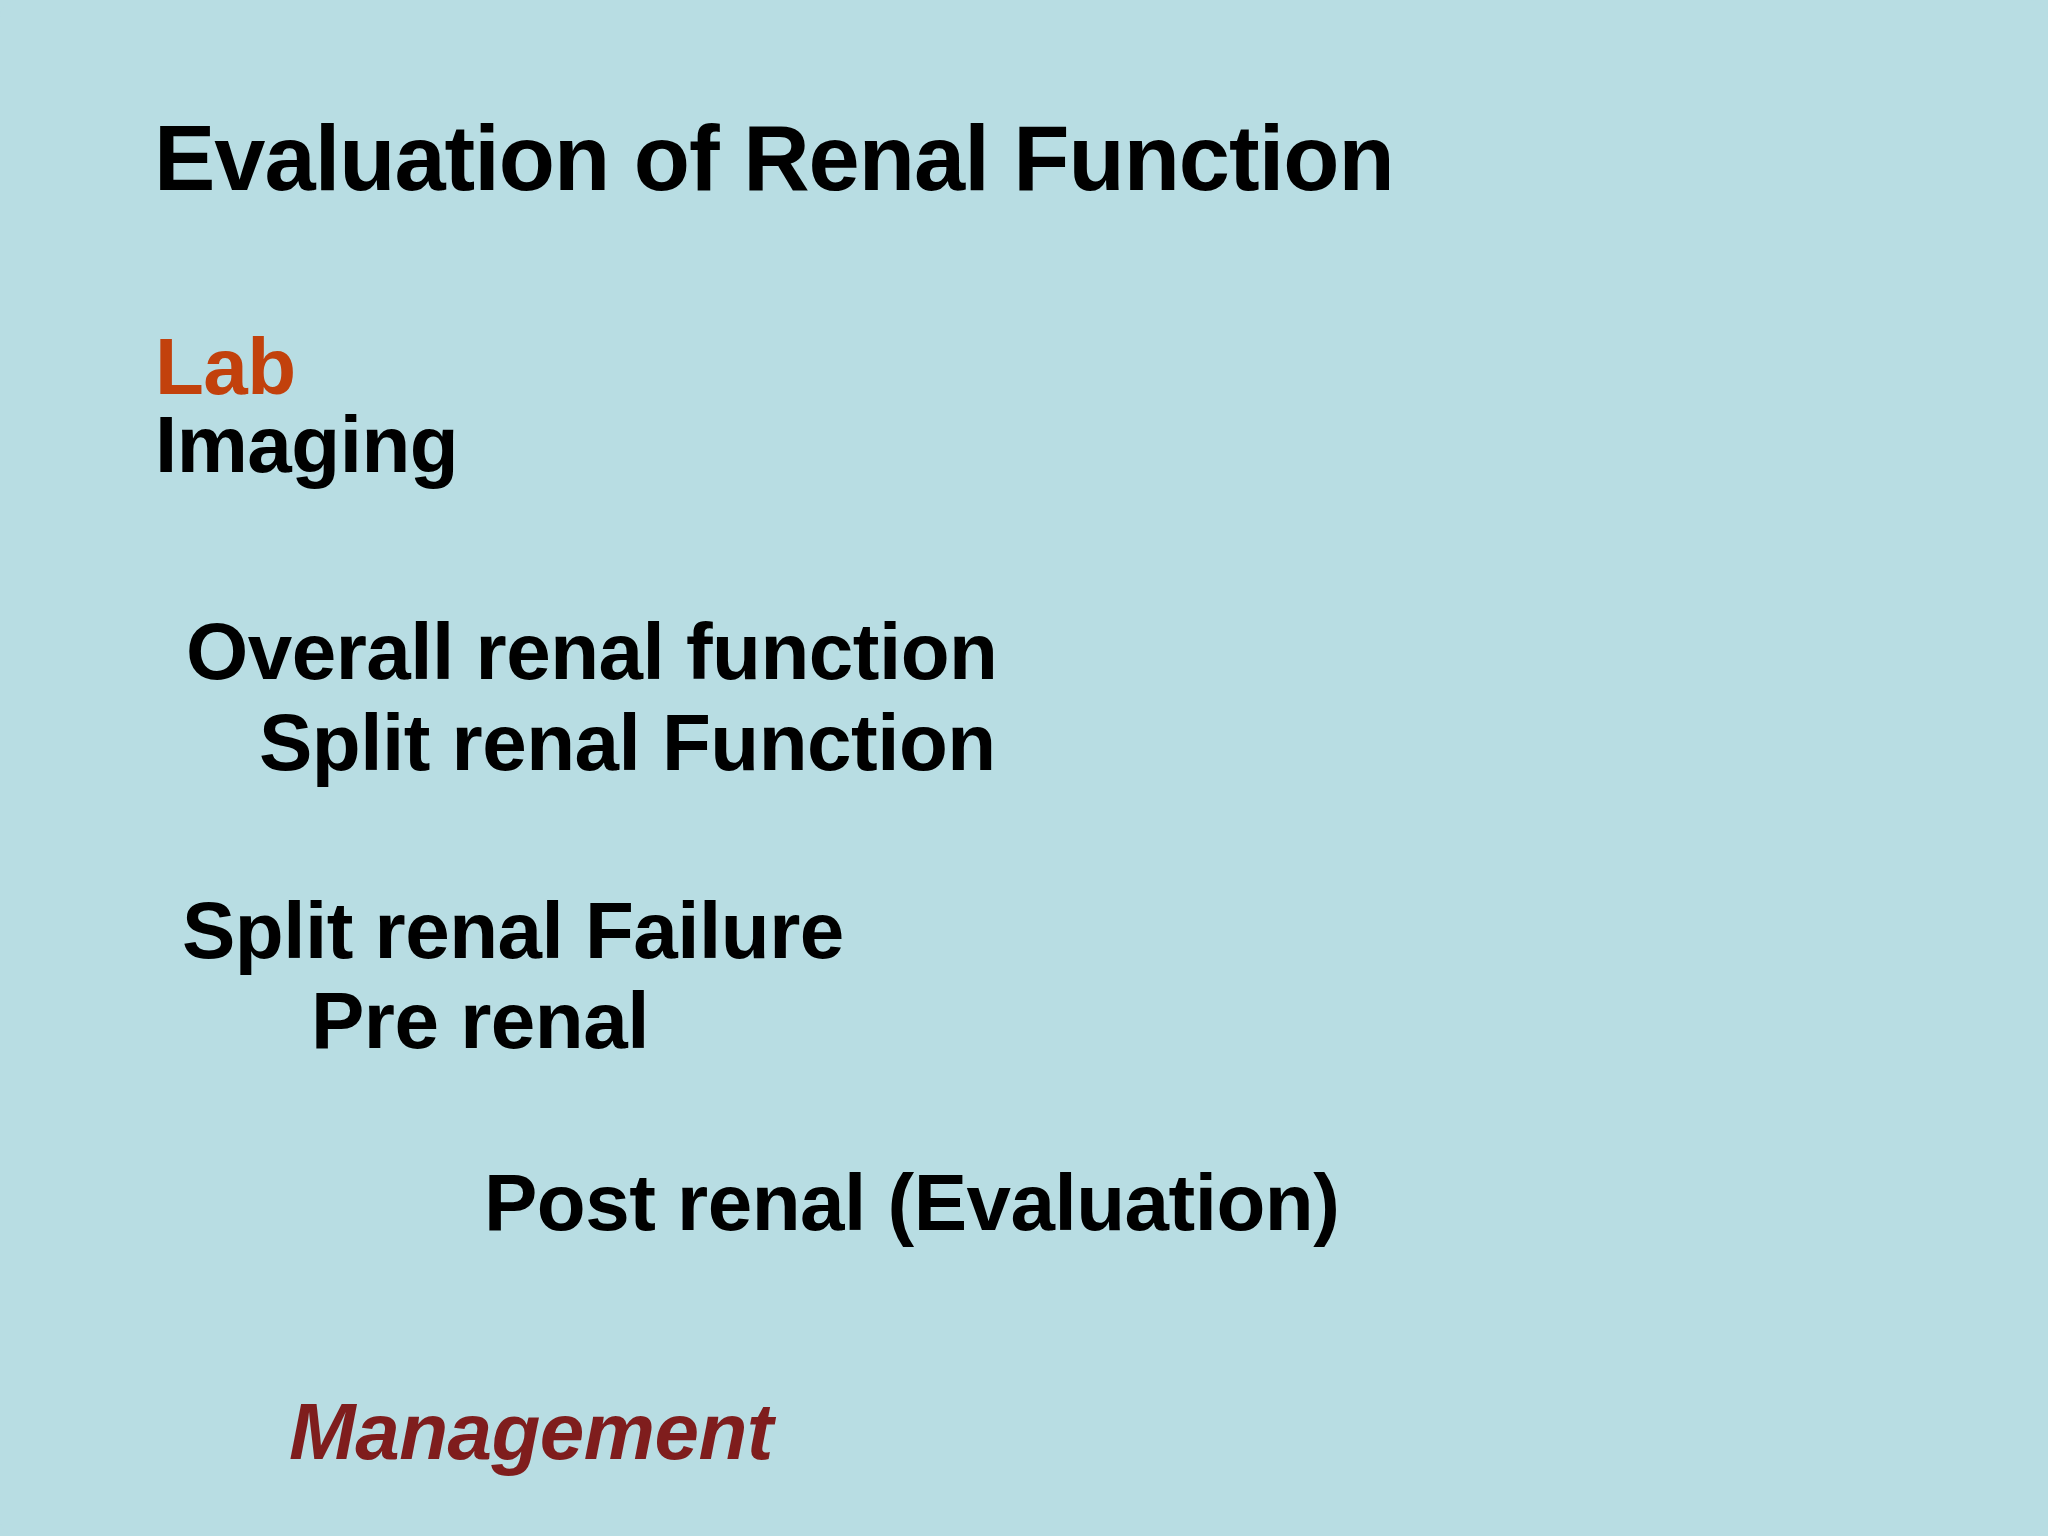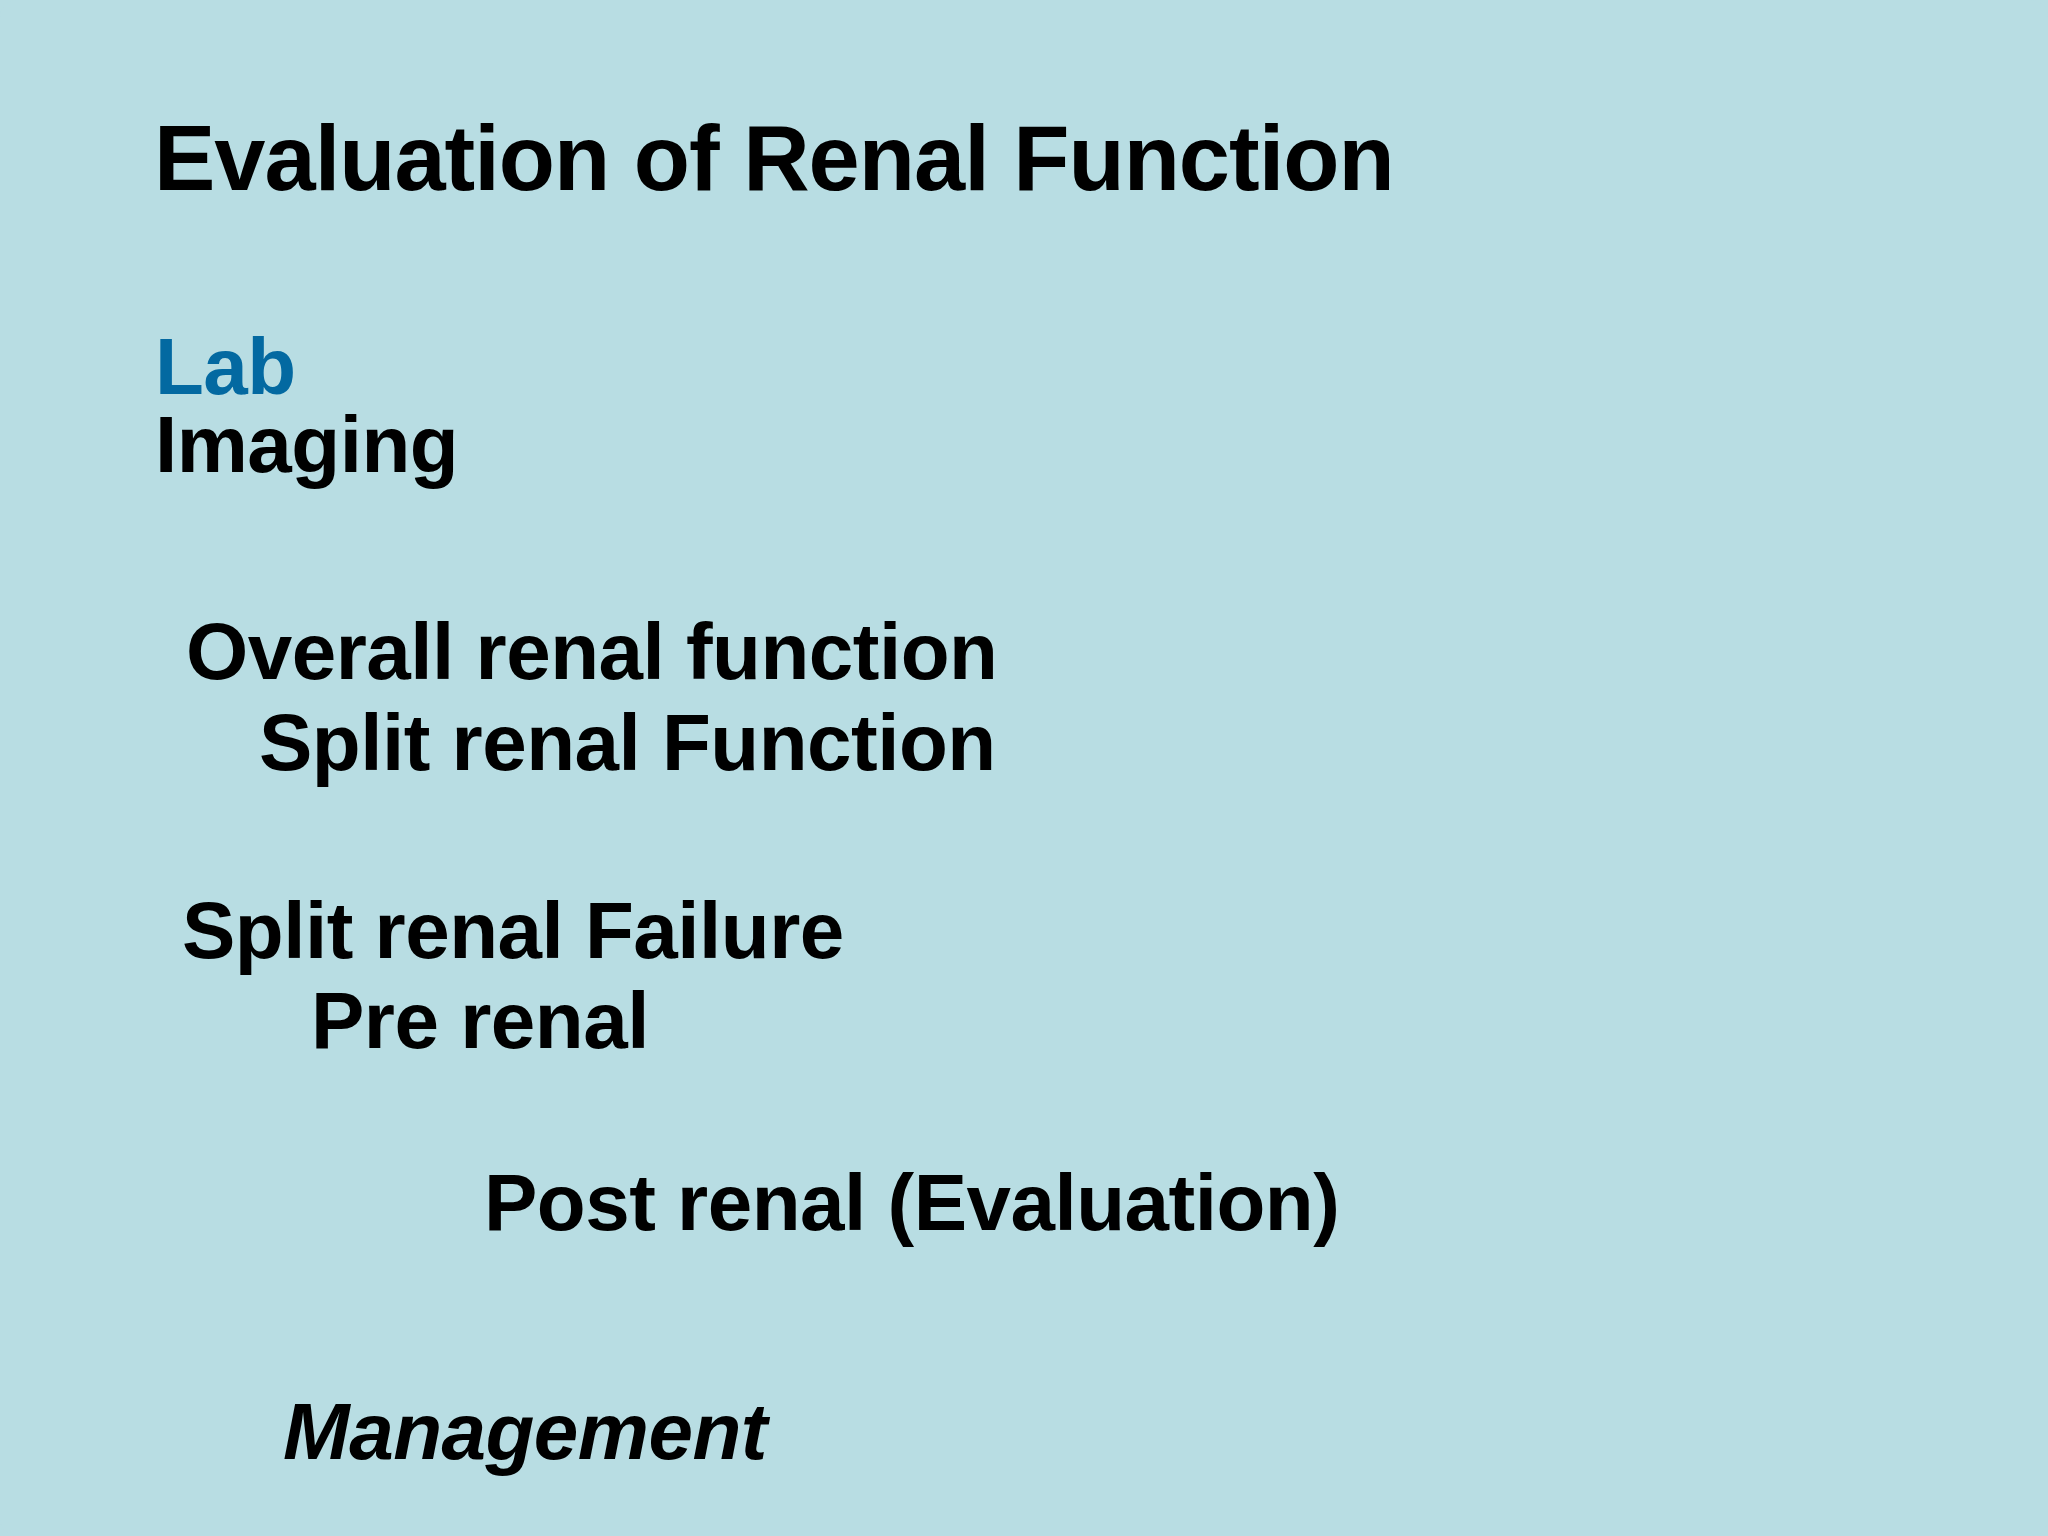--- a/index.html
+++ b/index.html
@@ -53,30 +53,30 @@
     font-style: italic;
   }
 </style>
 </head>
 <body style="background: rgb(184, 221, 227);">
 
 <div id="slide" style="background: rgb(184, 221, 227);">
 
   <div class="txt" id="slide-title" style="color: rgb(0, 0, 0);">Evaluation of Renal Function</div>
 
-  <div class="txt body-line" id="line-lab" style="color: #0369a1;">Lab</div>
+  <div class="txt body-line" id="line-lab" style="color: #c2410c;">Lab</div>
 
   <div class="txt body-line" id="line-imaging" style="color: rgb(0, 0, 0);">Imaging</div>
 
   <div class="txt body-line" id="line-overall" style="color: rgb(0, 0, 0);">Overall renal function</div>
 
   <div class="txt body-line" id="line-split" style="color: rgb(0, 0, 0);">Split renal Function</div>
 
   <div class="txt body-line" id="line-acute" style="color: rgb(0, 0, 0);">Split renal Failure</div>
 
   <div class="txt body-line" id="line-prerenal" style="color: rgb(0, 0, 0);">Pre renal</div>
 
 
   <div class="txt body-line" id="line-postrenal" style="color: rgb(0, 0, 0);">Post renal (Evaluation)</div>
 
-  <div class="txt body-line" id="line-management" style="color: #000000;">Management</div>
+  <div class="txt body-line" id="line-management" style="color: #7f1d1d; margin-left: 6px;">Management</div>
 
 </div>
 
 </body></html>

